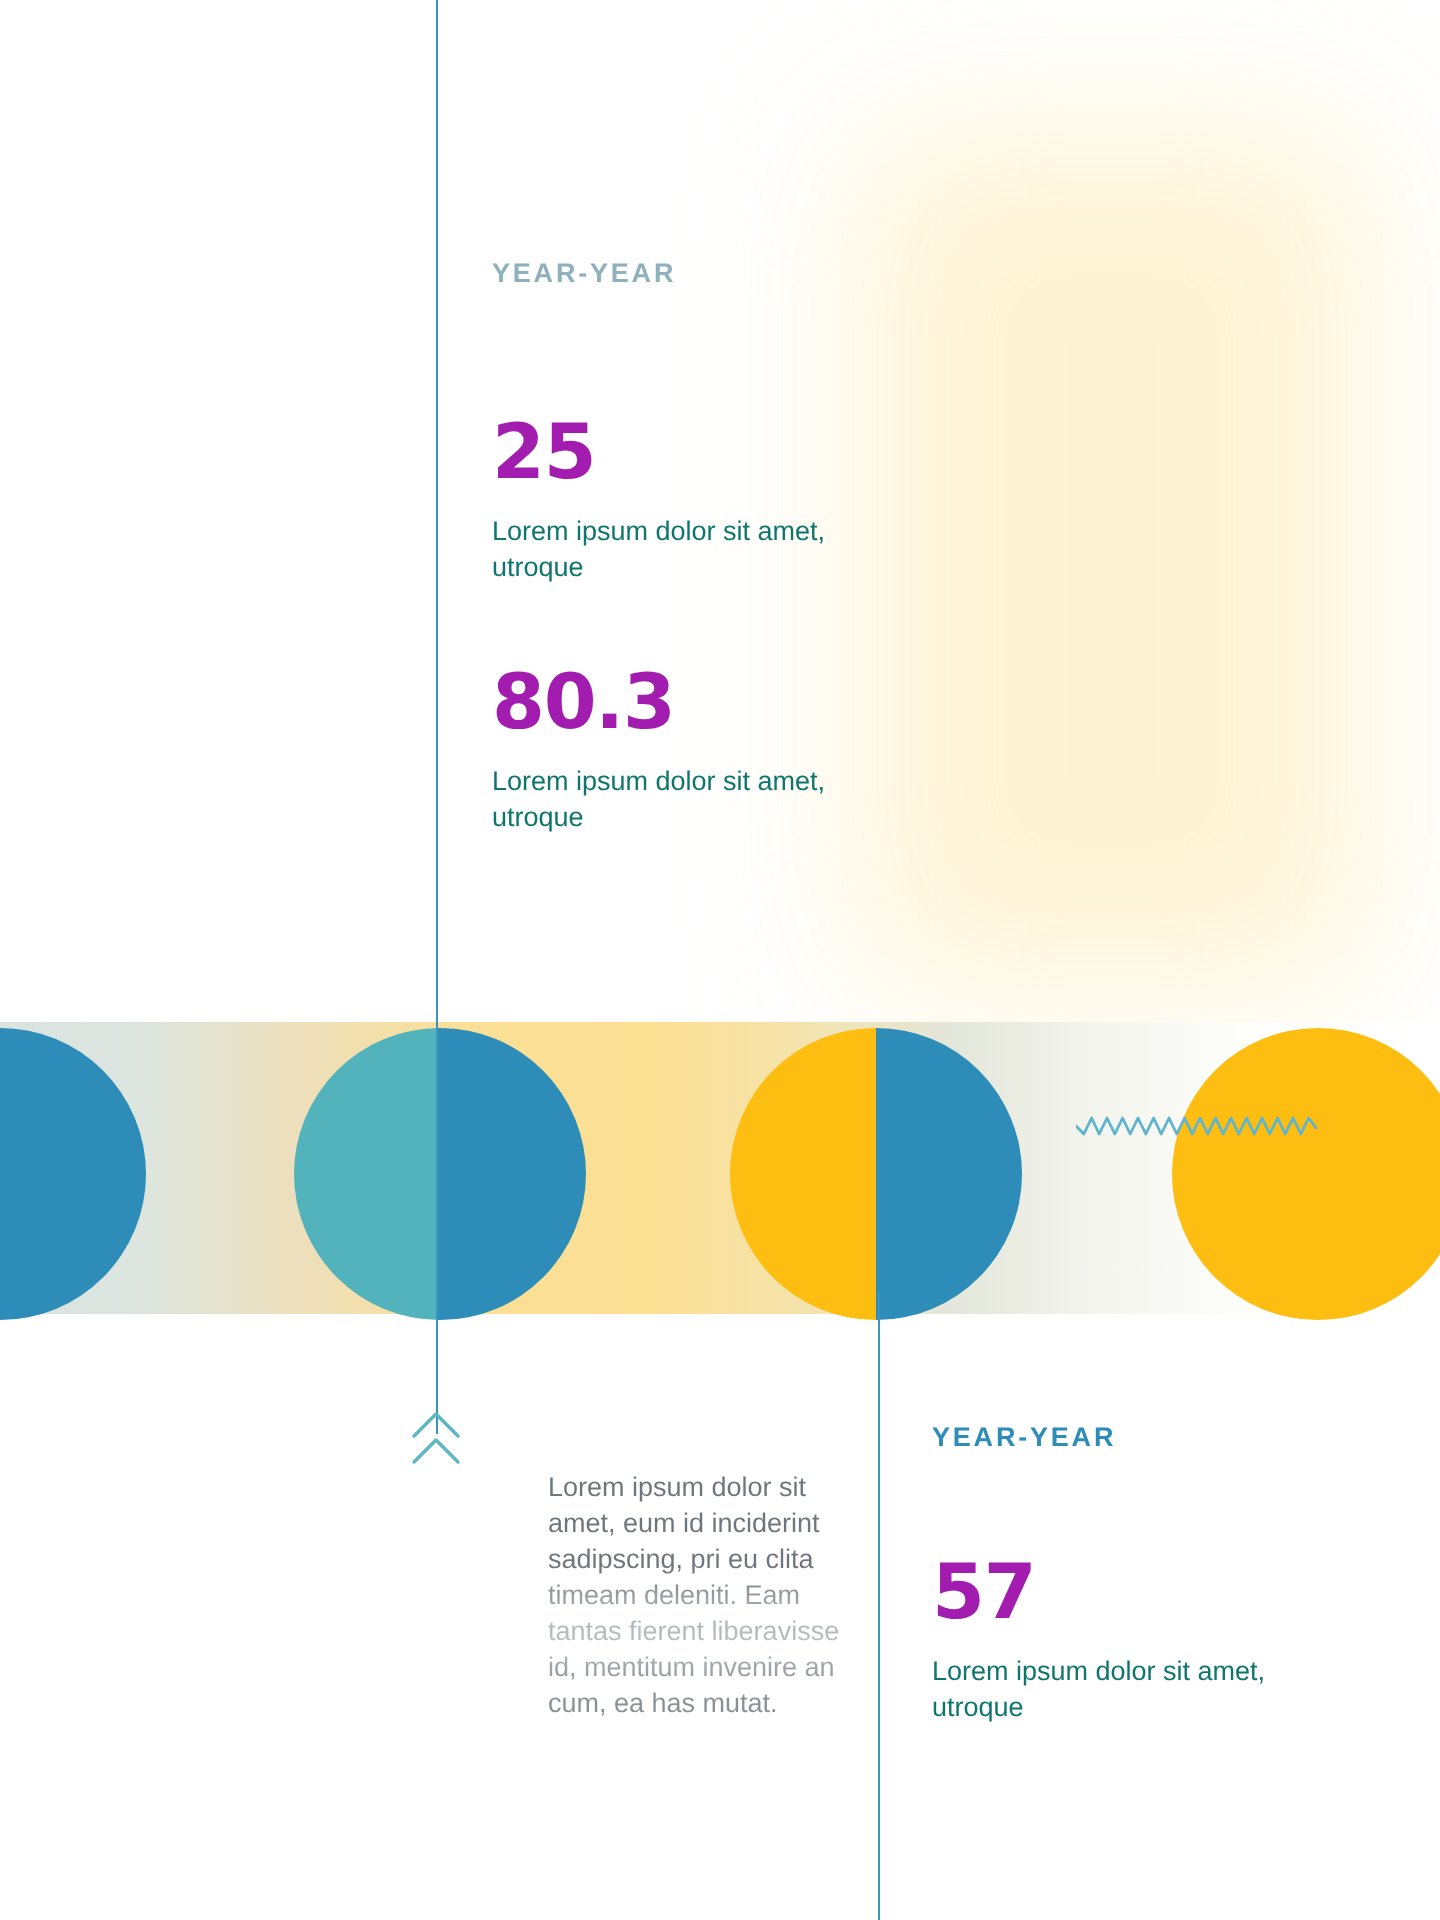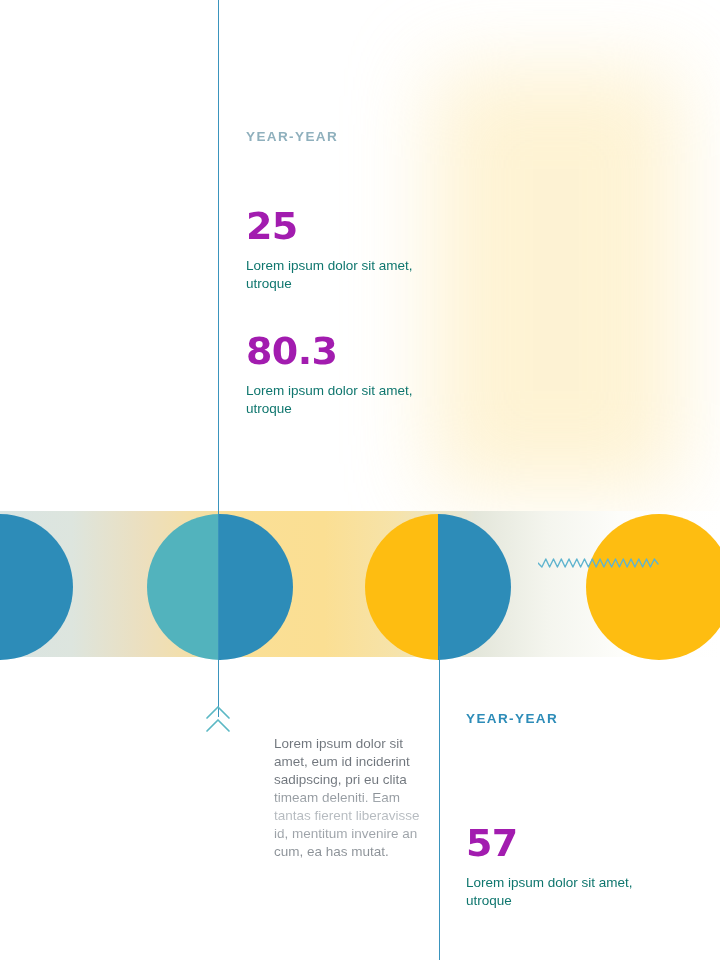--- a/index.html
+++ b/index.html
@@ -124,21 +124,21 @@
 
   
   .blk-a          { left: 246px; top: 129px; }
   .blk-a .bignum  { margin-top: 62px; }
   .blk-a .caption { margin-top: 12px; }
 
   .blk-b          { left: 246px; top: 332px; }
   .blk-b .caption { margin-top: 12px; }
 
   .blk-c          { left: 466px; top: 711px; }
-  .blk-c .bignum  { margin-top: 97px; }
+  .blk-c .bignum  { margin-top: 50px; }
   .blk-c .caption { margin-top: 12px; }
 
   
   .chev {
     position: absolute;
     left: 205px;
     top: 704px;
     width: 26px;
     height: 30px;
   }

